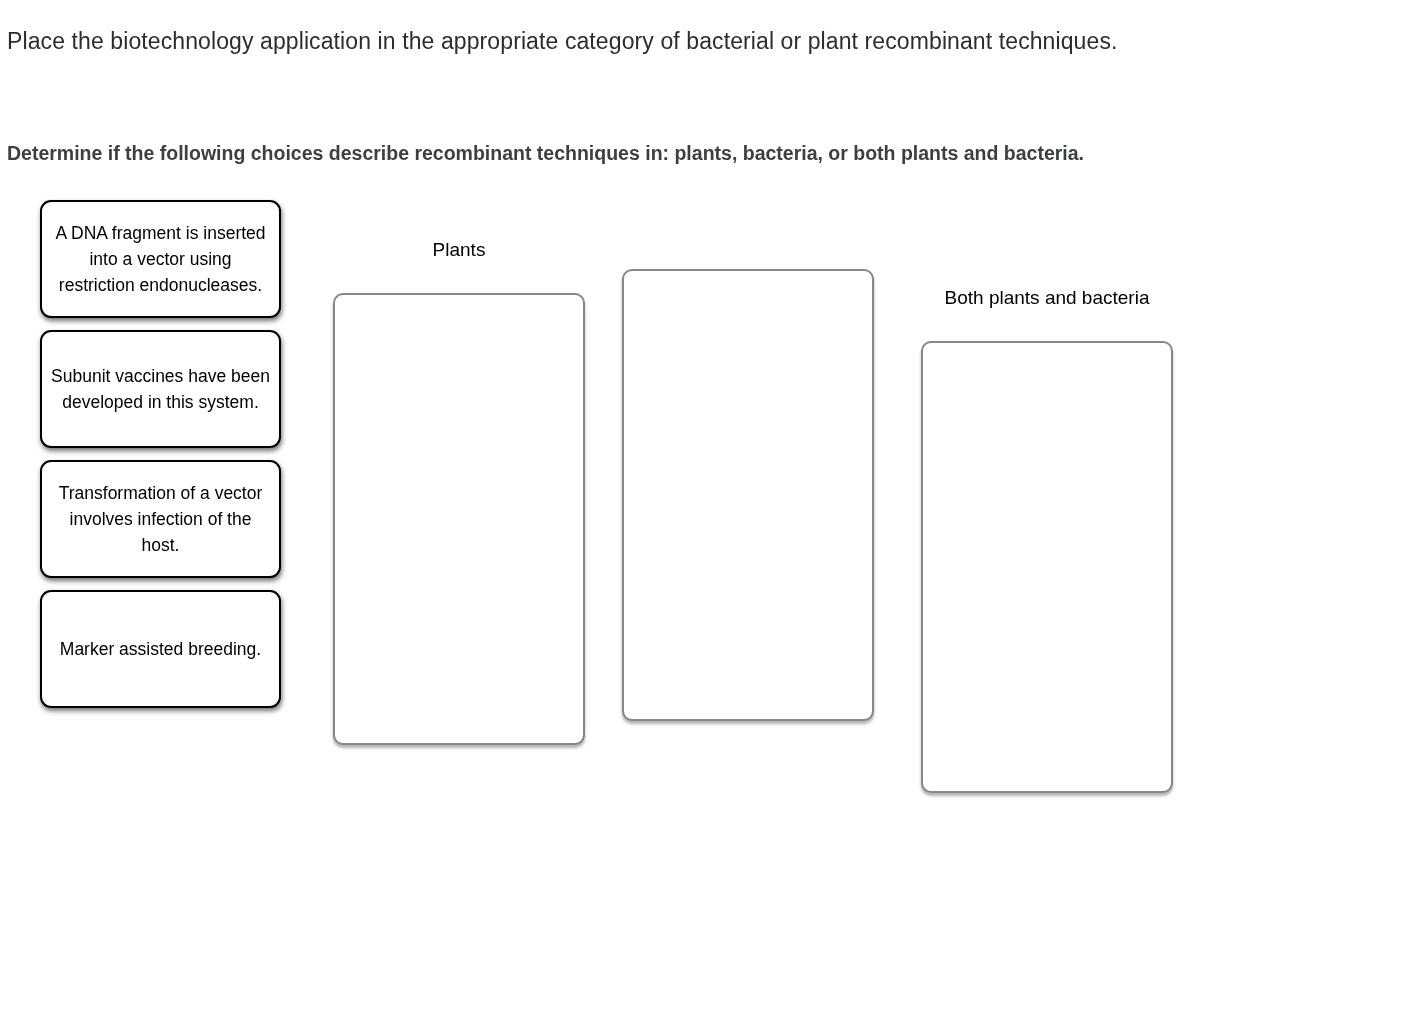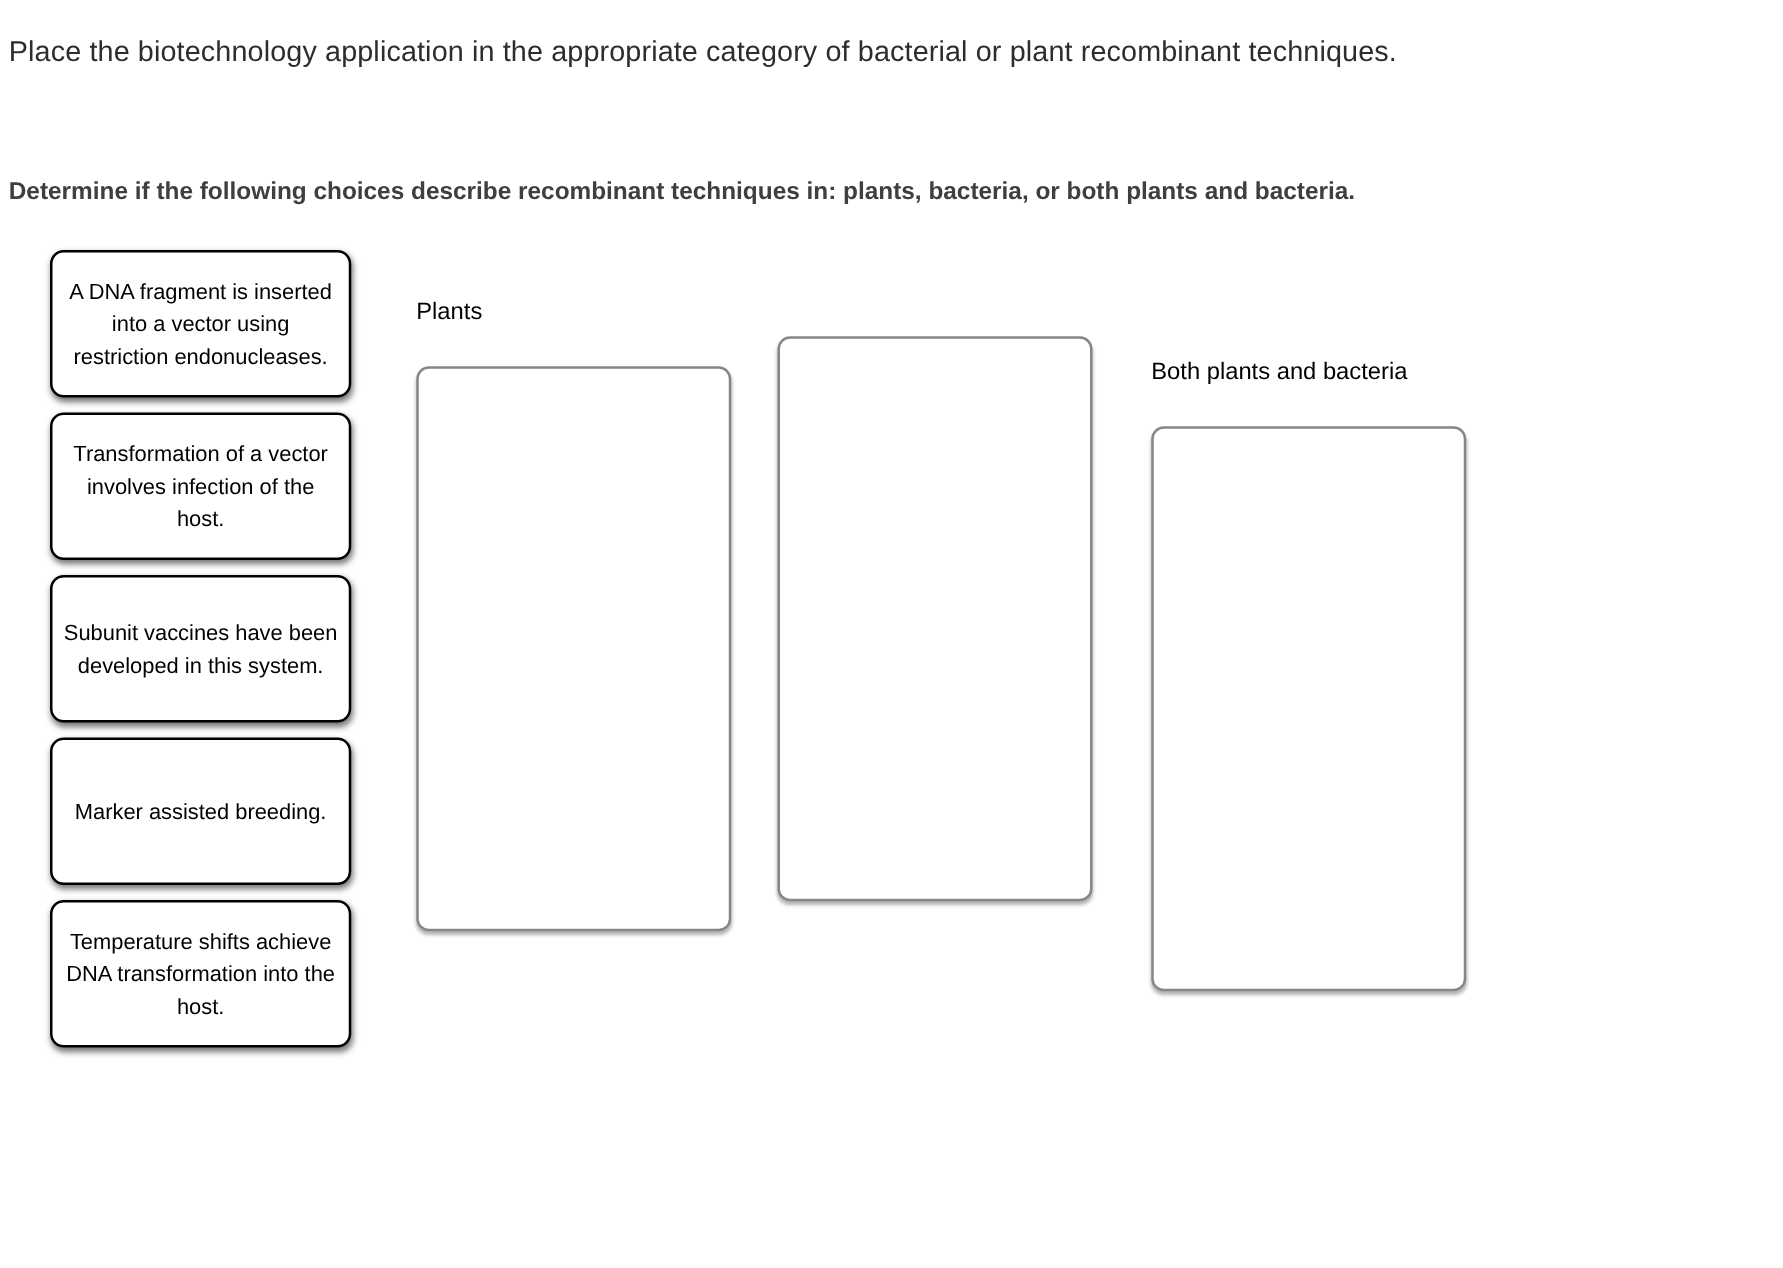--- a/index.html
+++ b/index.html
@@ -63,21 +63,21 @@
   }
   .column {
     position: absolute;
     top: 238px;
     width: 252px;
   }
   .col-plants   { left: 333px; }
   .col-bacteria { left: 622px; }
   .col-both     { left: 921px; margin-top: 48px; }
   .col-header {
-    text-align: left;
+    text-align: center;
     font-size: 19px;
     line-height: 24px;
     color: #000000;
   }
   .dropzone {
     margin-top: 31px;
     width: 100%;
     height: 452px;
     background: #ffffff;
     border: 2px solid #878787;
@@ -90,30 +90,27 @@
 
 <h1 class="page-title">Place the biotechnology application in the appropriate category of bacterial or plant recombinant techniques.</h1>
 
 <p class="instructions">Determine if the following choices describe recombinant techniques in: plants, bacteria, or both plants and bacteria.</p>
 
 <div class="cards">
   <div class="card">
     <span>A DNA fragment is inserted into a vector using restriction endonucleases.</span>
   </div>
   <div class="card">
+    <span>Subunit vaccines have been developed in this system.</span>
+  </div>
+  <div class="card">
     <span>Transformation of a vector involves infection of the host.</span>
   </div>
   <div class="card">
-    <span>Subunit vaccines have been developed in this system.</span>
-  </div>
-  <div class="card">
     <span>Marker assisted breeding.</span>
-  </div>
-  <div class="card">
-    <span>Temperature shifts achieve DNA transformation into the host.</span>
   </div>
 </div>
 
 <div class="column col-plants">
   <div class="col-header">Plants</div>
   <div class="dropzone"></div>
 </div>
 
 <div class="column col-bacteria">
   <div class="dropzone"></div>

